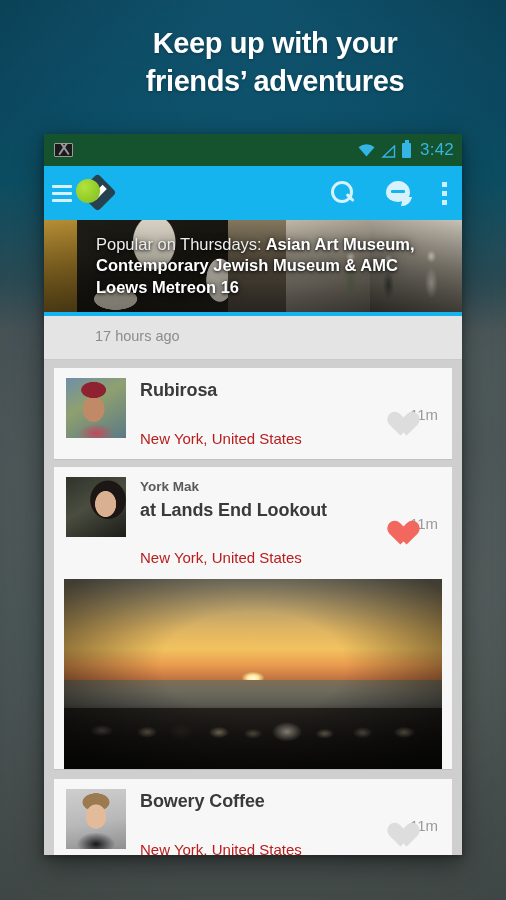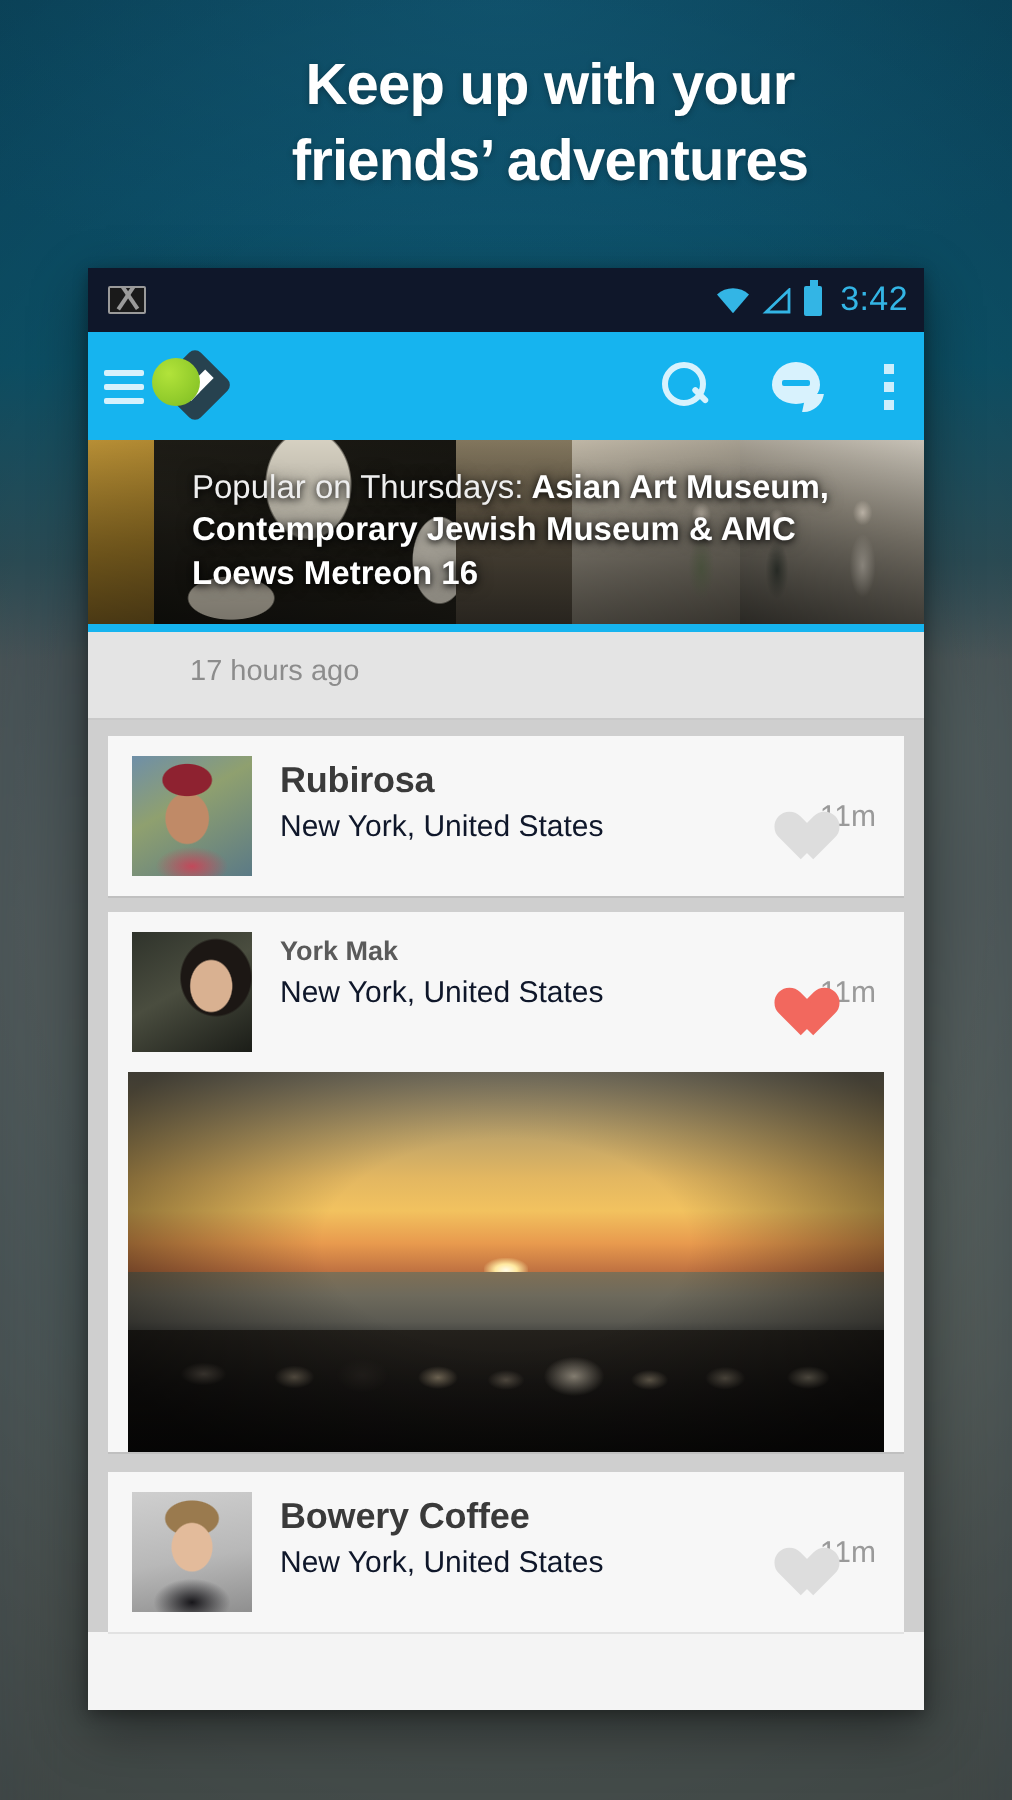--- a/index.html
+++ b/index.html
@@ -49,21 +49,21 @@
   .phone {
     position:absolute; left:44px; top:134px;
     width:418px; height:721px;
     background:#f4f4f4;
     box-shadow:0 10px 26px rgba(0,0,0,.42), 0 2px 7px rgba(0,0,0,.3);
     overflow:hidden;
   }
 
   
   .statusbar {
-    height:32px; background:#0f172a; display:flex; align-items:center;
+    height:32px; background:#14532d; display:flex; align-items:center;
     padding:0 8px 0 10px; color:#33b5e5;
   }
   .sb-left { display:flex; align-items:center; gap:6px; flex:1; }
   .gmail-ico {
     width:19px; height:14px; border:1.6px solid #9a9a9a; border-radius:1px;
     position:relative; overflow:hidden; background:#1a1a1a;
   }
   .gmail-ico:before, .gmail-ico:after{
     content:""; position:absolute; top:-1px; width:1.6px; height:14px; background:#9a9a9a;
   }
@@ -177,21 +177,21 @@
   .feed { background:#cfcfcf; padding:8px 10px 0; }
   .card {
     background:#f7f7f7; margin-bottom:8px;
     box-shadow:0 1px 0 rgba(0,0,0,.07);
   }
   .row { display:flex; align-items:flex-start; padding:10px 14px 10px 12px; }
   .avatar { width:60px; height:60px; flex:0 0 60px; background:#bdbdbd; overflow:hidden; position:relative; }
   .meta { flex:1; padding-left:14px; min-width:0; }
   .who { color:#5a5a5a; font-size:13.5px; font-weight:bold; line-height:1.5; }
   .what { color:#3a3a3a; font-size:18px; font-weight:bold; line-height:1.38; letter-spacing:-0.1px; }
-  .where { color:#0f172a; font-size:15px; line-height:1.45; }
+  .where { color:#b91c1c; font-size:15px; line-height:1.45;margin-top:25px; }
   .right { width:56px; flex:0 0 56px; display:flex; flex-direction:row;
            align-items:center; justify-content:center; align-self:stretch; padding-top:2px; }
   .heart { width:28px; height:26px; position:relative; }
   .heart:before, .heart:after{
     content:""; position:absolute; top:0; width:15px; height:23px;
     border-radius:8px 8px 0 0; background:var(--hc);
   }
   .heart:before{ left:13.6px; transform:rotate(45deg); transform-origin:0 100%; }
   .heart:after{ left:13.6px; transform:rotate(-45deg); transform-origin:100% 100%; }
   .ago-sm { color:#9a9a9a; font-size:15px; padding-bottom:1px; }
@@ -344,20 +344,21 @@
       </div>
     </div>
 
     <div class="card">
       <div class="row">
         <div class="avatar">
             <span class="av-nina"></span>
           </div>
         <div class="meta">
           <div class="who">York Mak</div>
+          <div class="what">at Lands End Lookout</div>
           <div class="where">New York, United States</div>
         </div>
         <div class="right">
           <span class="heart" style="--hc:#f2685e"></span>
           <span class="ago-sm">11m</span>
         </div>
       </div>
       <div class="photo">
         <div class="sky"></div>
           <div class="seaglow"></div>

